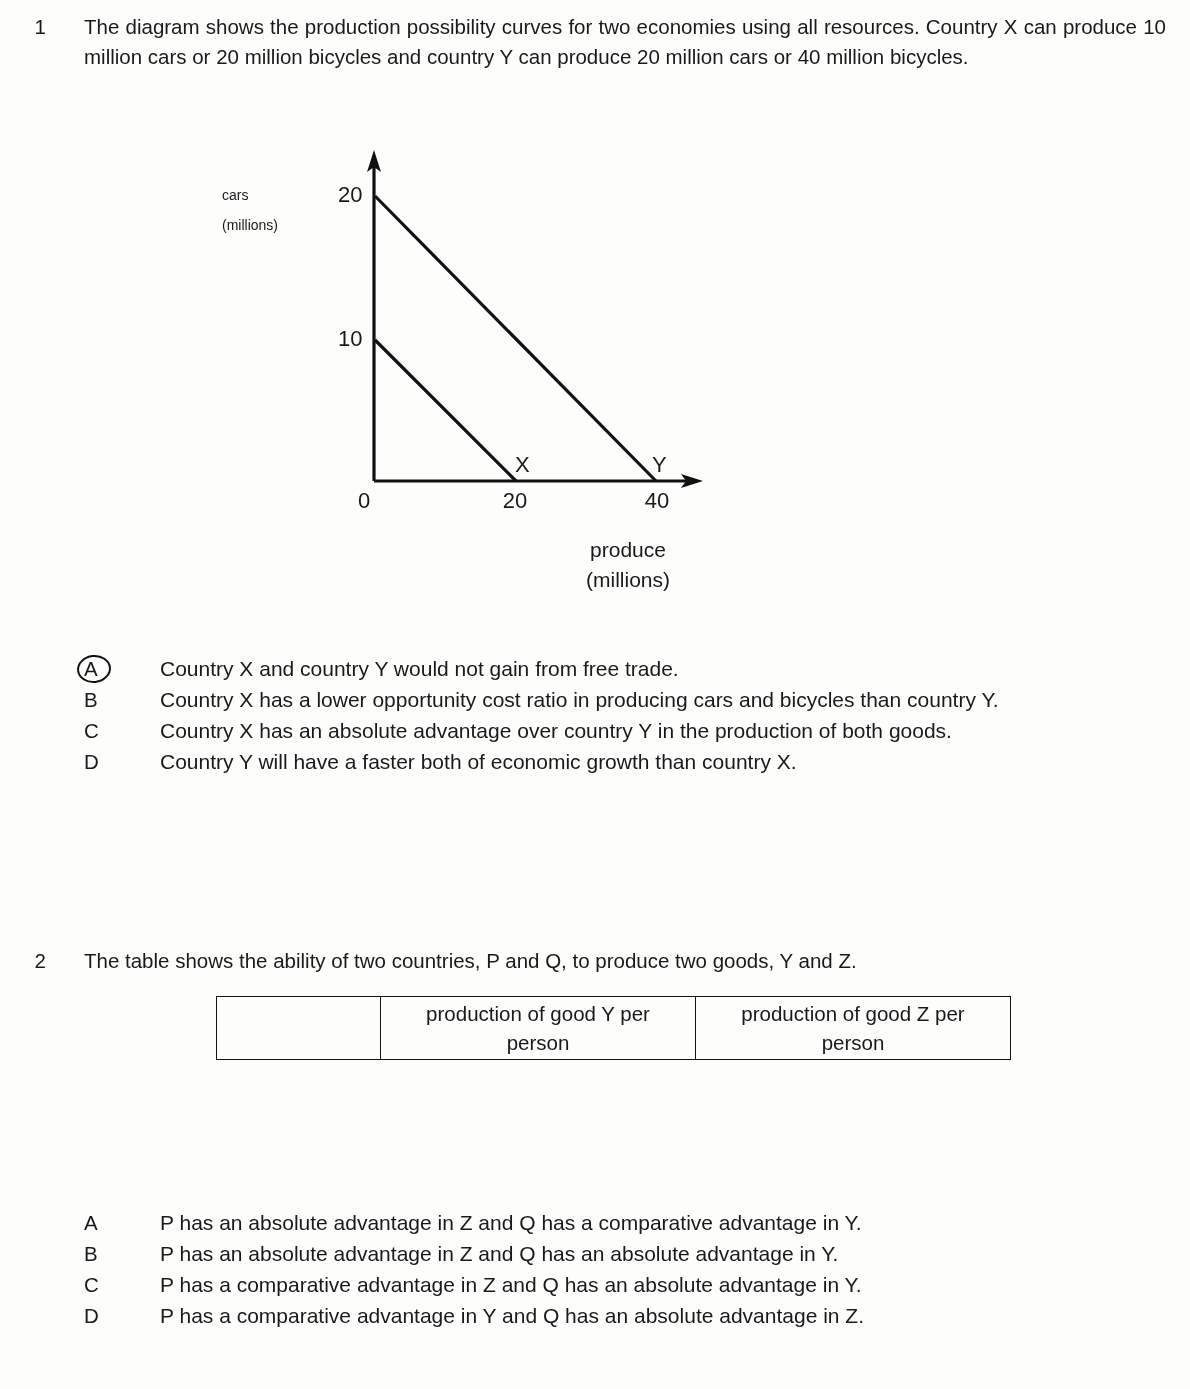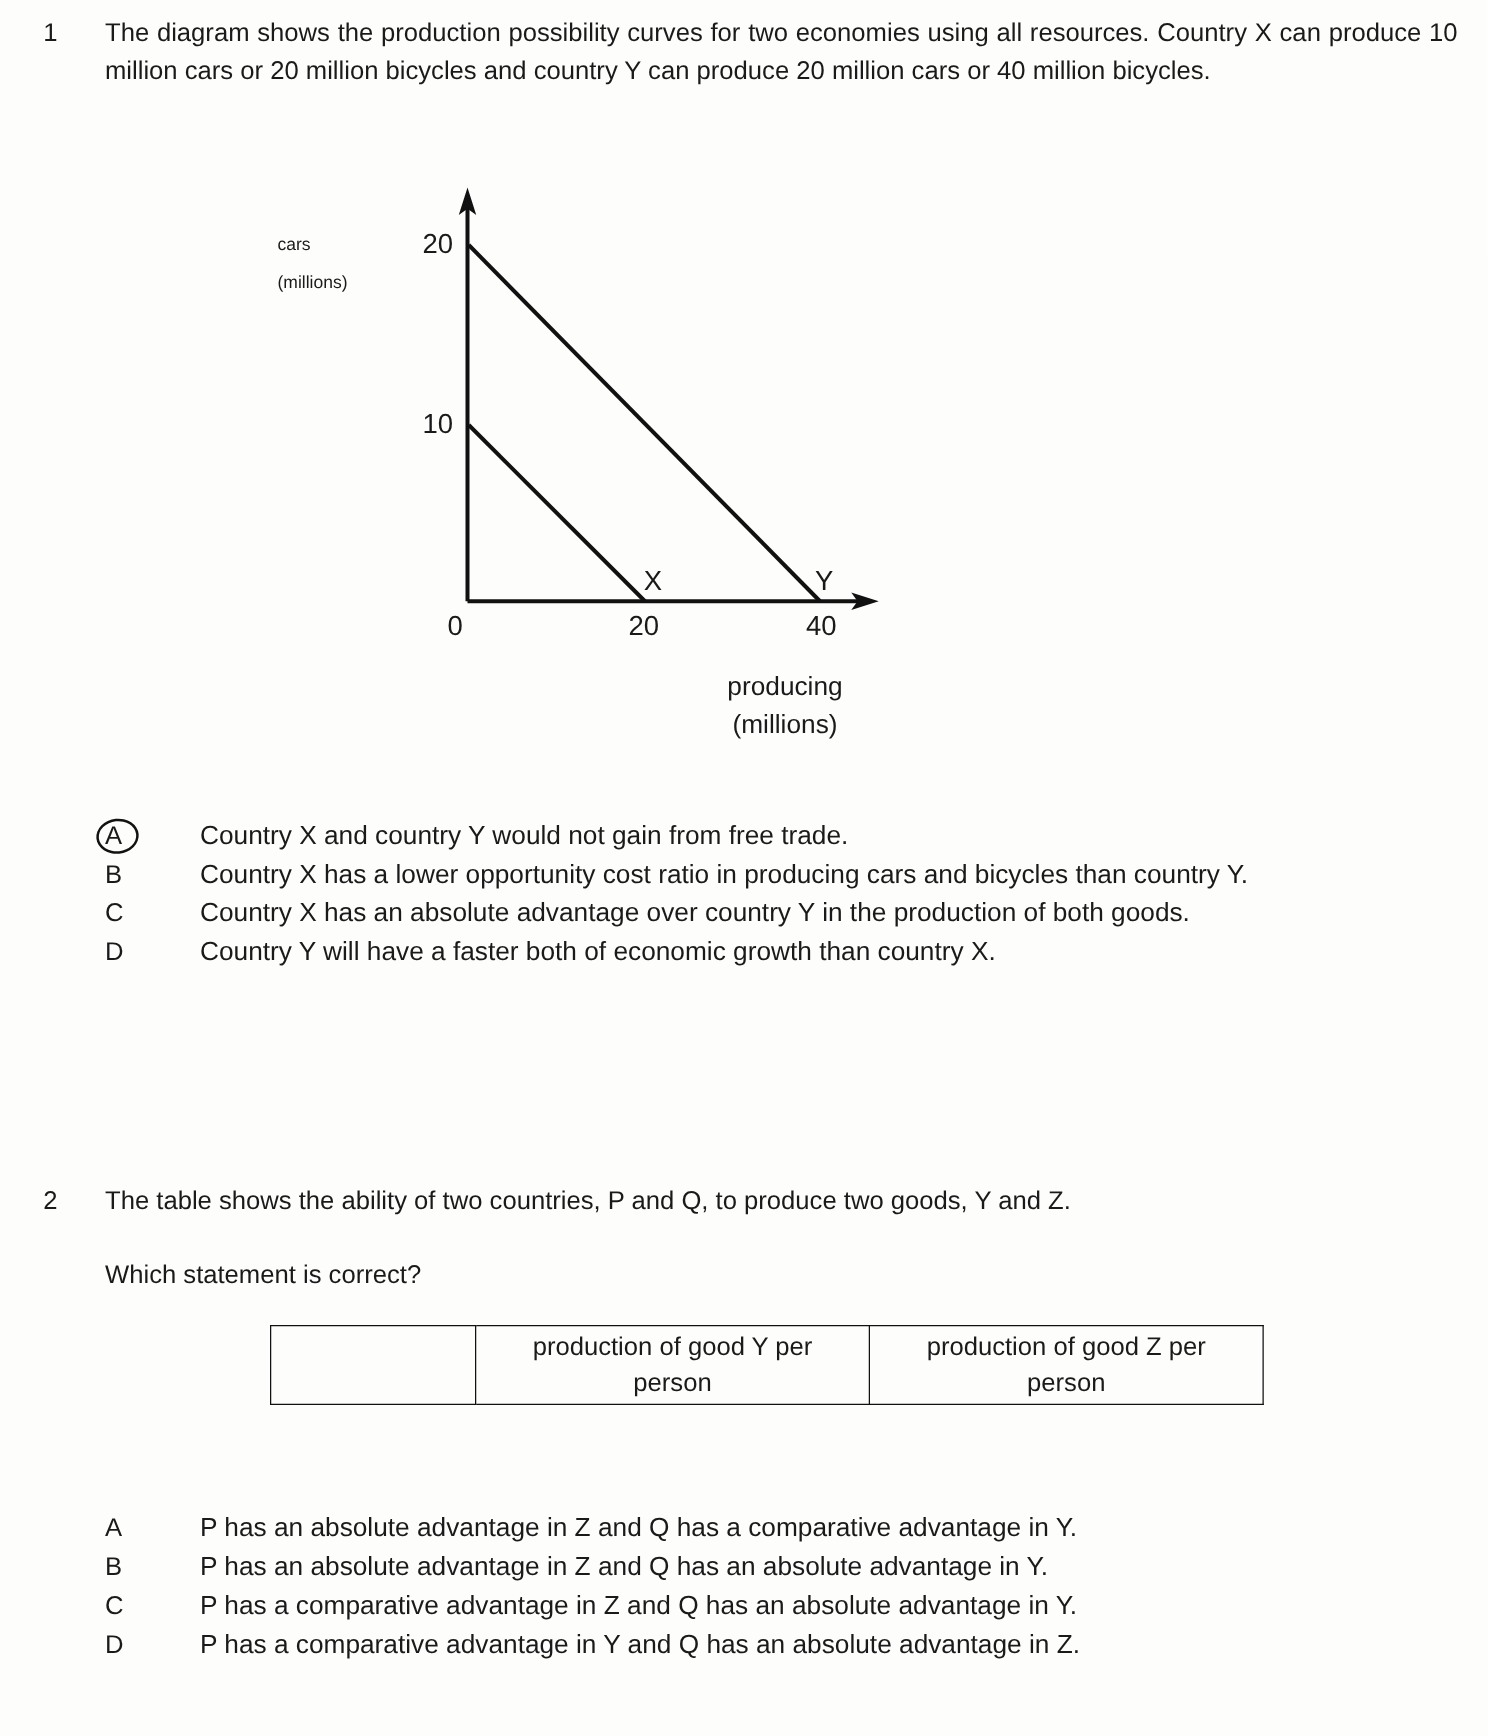--- a/index.html
+++ b/index.html
@@ -103,21 +103,21 @@
     height: 460px;
   }
   #ppc-figure svg {
     display: block;
   }
 
   
   .tbl-wrap {
     position: absolute;
     left: 216px;
-    top: 1060px;
+    top: 996px;
   }
   table.data-table {
     border-collapse: collapse;
     font-size: 20.5px;
     line-height: 29px;
   }
   table.data-table td, table.data-table th {
     border: 1.6px solid #111111;
     font-weight: normal;
     padding: 0;
@@ -176,21 +176,21 @@
 
   <div style="position:absolute;left:515px;top:312px;font-size:22px;line-height:26px;">X</div>
   <div style="position:absolute;left:652px;top:312px;font-size:22px;line-height:26px;">Y</div>
 
   <div style="position:absolute;left:222px;top:40px;font-size:14px;line-height:30px;">
     <span class="stack-line">cars</span>
     <span class="stack-line">(millions)</span>
   </div>
 
   <div style="position:absolute;left:628px;top:395px;transform:translateX(-50%);text-align:center;font-size:21px;line-height:30px;width:220px;">
-    <span class="stack-line">producing</span>
+    <span class="stack-line">produce</span>
     <span class="stack-line">(millions)</span>
   </div>
 </div>
 
 <div class="question" style="top:628px;">
   <div class="q-body">
 
     <div class="options">
       <div class="opt">
         <div class="opt-letter">
@@ -221,23 +221,20 @@
         <div class="opt-text">Country Y will have a faster both of economic growth than country X.</div>
       </div>
     </div>
   </div>
 </div>
 
 <div class="question" style="top:946px;">
   <div class="q-row">
     <div class="q-num">2</div>
     <div class="q-stem" style="text-align:left;">The table shows the ability of two countries, P and Q, to produce two goods, Y and Z.</div>
-  </div>
-  <div class="q-body" style="margin-top:29px;">
-    <div>Which statement is correct?</div>
   </div>
 </div>
 
 <div class="tbl-wrap">
   <table class="data-table">
     <tbody>
       <tr>
         <td class="c-blank"></td>
         <td class="c-head">
           <span class="stack-line">production of good Y per</span>

